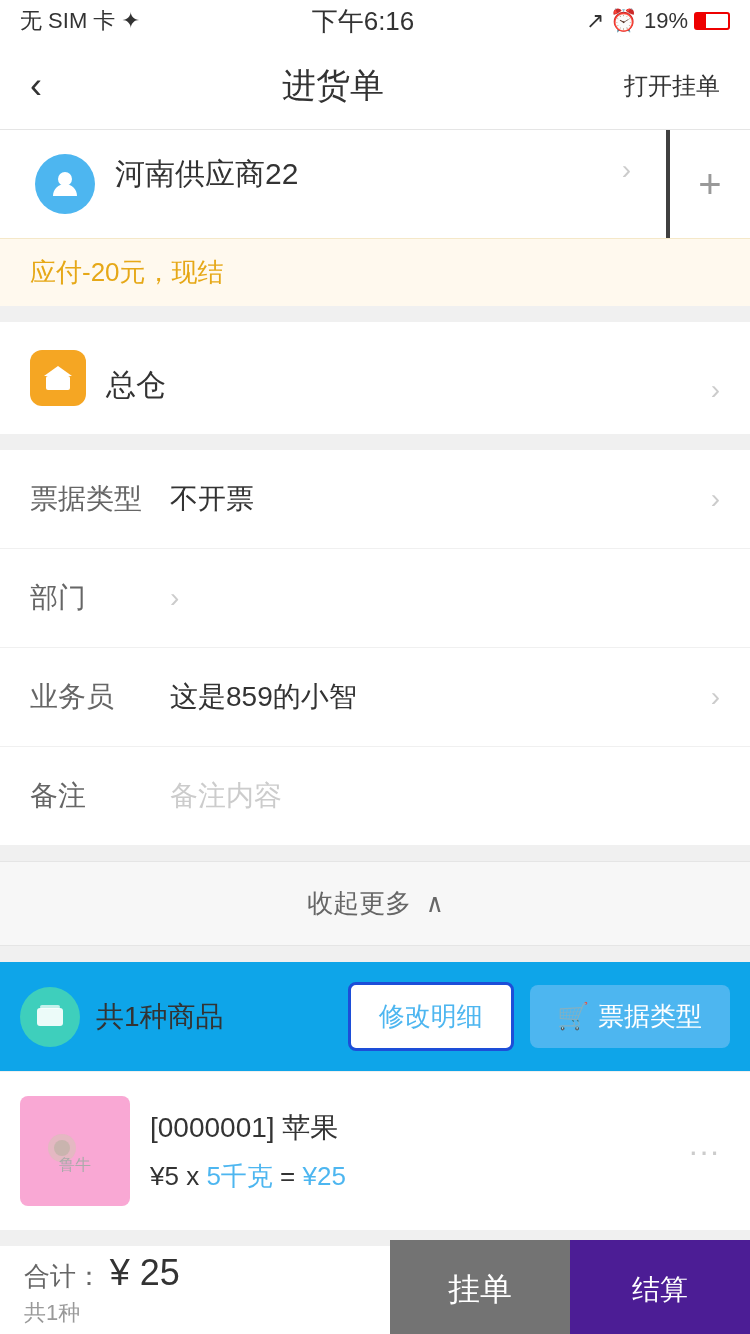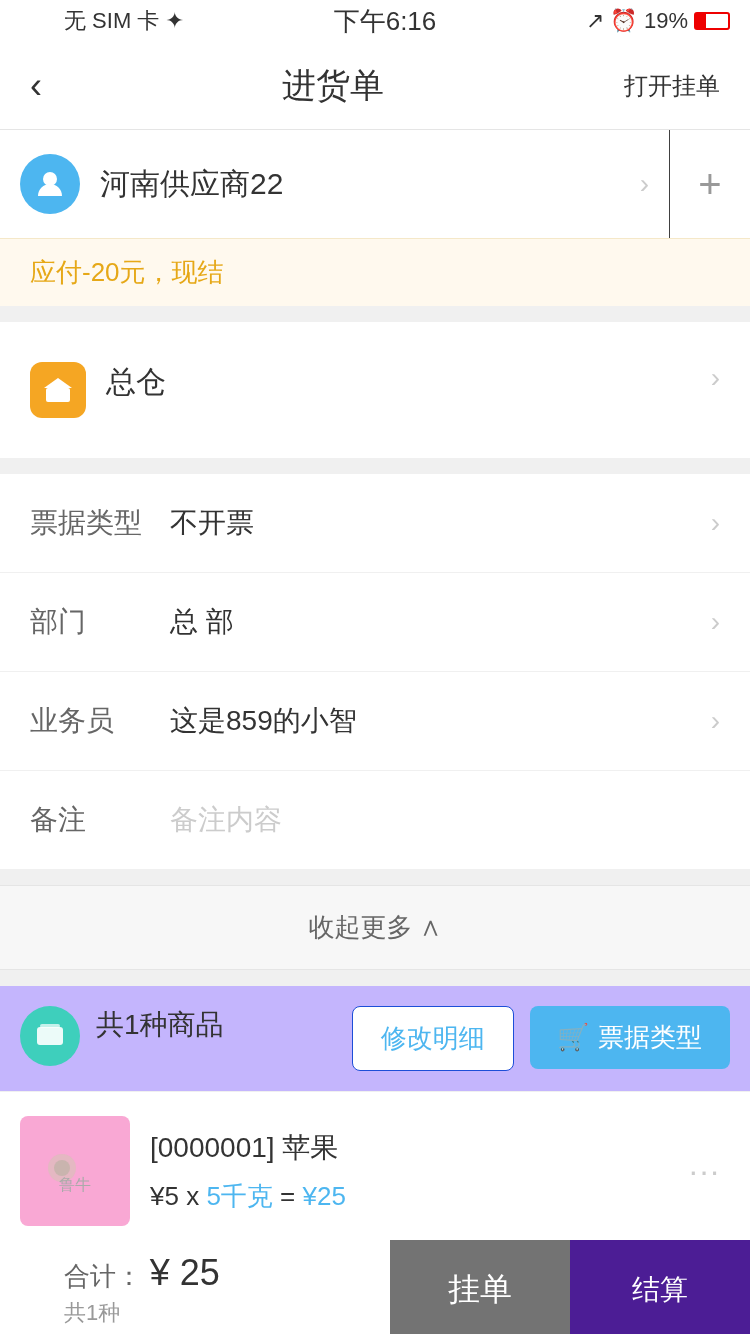--- a/index.html
+++ b/index.html
@@ -17,21 +17,21 @@
     .status-bar {
       height: 42px;
       background: #fff;
       display: flex;
       align-items: center;
       justify-content: space-between;
       padding: 0 20px;
       font-size: 22px;
       color: #333;
     }
-    .status-left { display: flex; align-items: flex-start; gap: 8px; margin-left: 44px; }
+    .status-left { display: flex; align-items: flex-start; gap: 8px; }
     .status-center { font-size: 26px; font-weight: 500; }
     .status-right { display: flex; align-items: center; gap: 6px; font-size: 22px; }
 
     
     .nav-bar {
       height: 88px;
       background: #fff;
       display: flex;
       align-items: center;
       justify-content: space-between;
@@ -62,23 +62,22 @@
     
     .supplier-section {
       background: #fff;
       margin-bottom: 0;
       display: flex;
       align-items: stretch;
     }
     .supplier-main {
       flex: 1;
       display: flex;
-      align-items: center;
-      padding: 24px 20px;
-      border-right: 1px solid #404040;
+      padding: 24px 35px;
+      border-right: 4px solid #404040;
     }
     .supplier-avatar {
       width: 60px;
       height: 60px;
       border-radius: 50%;
       background: #4db6f0;
       display: flex;
       align-items: center;
       justify-content: center;
       margin-right: 20px;
@@ -111,22 +110,22 @@
       font-size: 26px;
       color: #e6a817;
       border-top: 1px solid #f5e8c8;
       margin-bottom: 16px;
     }
 
     
     .warehouse-row {
       background: #fff;
       display: flex;
-      align-items: flex-start;
-      padding: 40px 30px;
+      align-items: flex-end;
+      padding: 28px 30px;
       margin-bottom: 16px;
     }
     .warehouse-icon {
       width: 56px;
       height: 56px;
       border-radius: 12px;
       background: #f5a623;
       display: flex;
       align-items: center;
       justify-content: center;
@@ -170,48 +169,49 @@
     
     .collapse-bar {
       background: #f7f7f7;
       text-align: center;
       padding: 24px 0;
       font-size: 26px;
       color: #666;
       margin-bottom: 16px;
       border-top: 1px solid #e5e5e5;
       border-bottom: 1px solid #e5e5e5;
+      font-family: Liberation Mono, monospace;
     }
 
     
     .products-header {
-      background: #c4b5fd;
-      display: flex;
-      align-items: flex-start;
+      background: #0ea5e9;
+      display: flex;
+      align-items: center;
       padding: 20px 20px;
       margin-bottom: 1px;
     }
     .products-icon {
       width: 60px;
       height: 60px;
       border-radius: 50%;
       background: #3ecfbc;
       display: flex;
       align-items: center;
       justify-content: center;
       margin-right: 16px;
       flex-shrink: 0;
     }
     .products-count {
       flex: 1;
       font-size: 28px;
       color: #333;
     }
     .btn-outline {
-      border: 1px solid #1d4ed8;
+      border: 3px solid #1d4ed8;
       color: #4db6f0;
       background: #fff;
       border-radius: 8px;
       padding: 14px 28px;
       font-size: 26px;
       margin-right: 16px;
     }
     .btn-primary {
       background: #4db6f0;
       color: #fff;
@@ -256,21 +256,20 @@
     
     .bottom-bar {
       position: fixed;
       bottom: 0;
       left: 0;
       width: 750px;
       height: 88px;
       display: flex;
       align-items: center;
       background: #fff;
-      padding-left: 40px;
     }
     .total-section {
       flex: 1;
       padding: 0 24px;
     }
     .total-label { font-size: 26px; color: #666; }
     .total-amount { font-size: 36px; color: #333; font-weight: 500; display: inline; }
     .total-count { font-size: 22px; color: #999; display: block; margin-top: 4px; }
     .btn-hold {
       width: 180px;
@@ -352,21 +351,20 @@
 <div class="form-section">
 
   <div class="form-row">
     <span class="form-label">票据类型</span>
     <span class="form-value">不开票</span>
     <span class="row-arrow">›</span>
   </div>
 
   <div class="form-row">
     <span class="form-label">部门</span>
-    <span class="form-value">总 部</span>
     <span class="row-arrow">›</span>
   </div>
 
   <div class="form-row">
     <span class="form-label">业务员</span>
     <span class="form-value">这是859的小智</span>
     <span class="row-arrow">›</span>
   </div>
 
   <div class="form-row">

